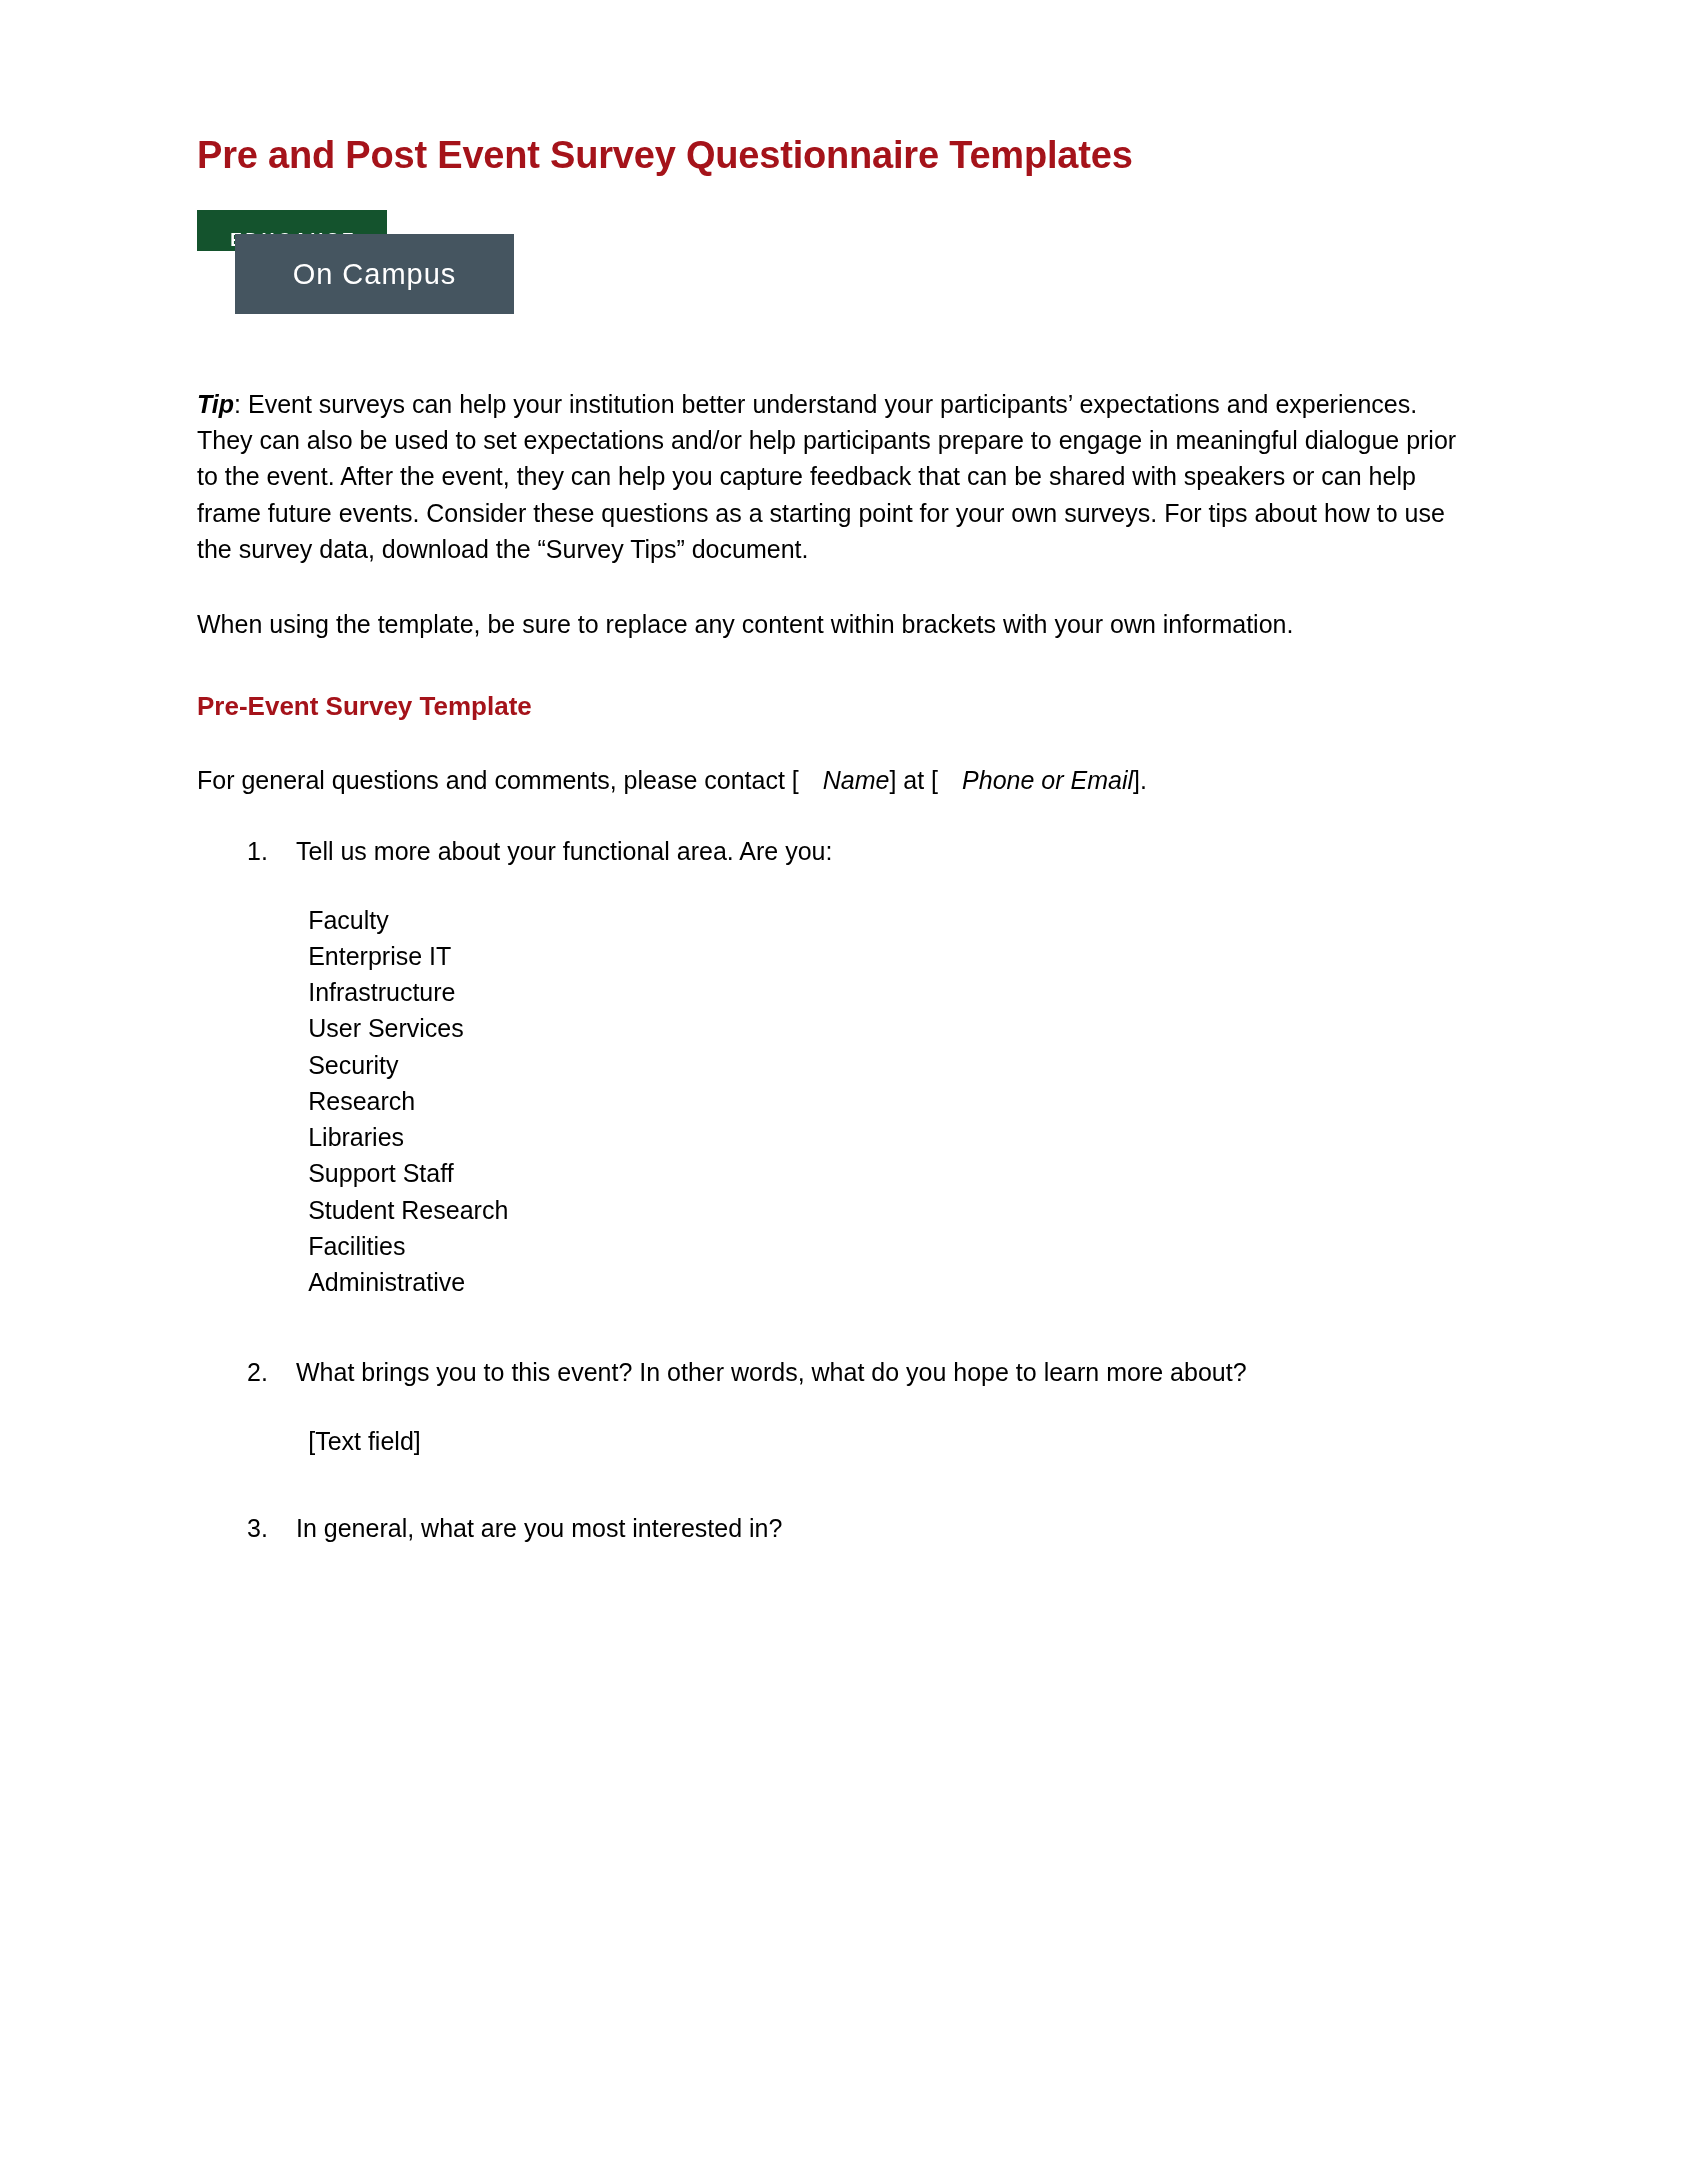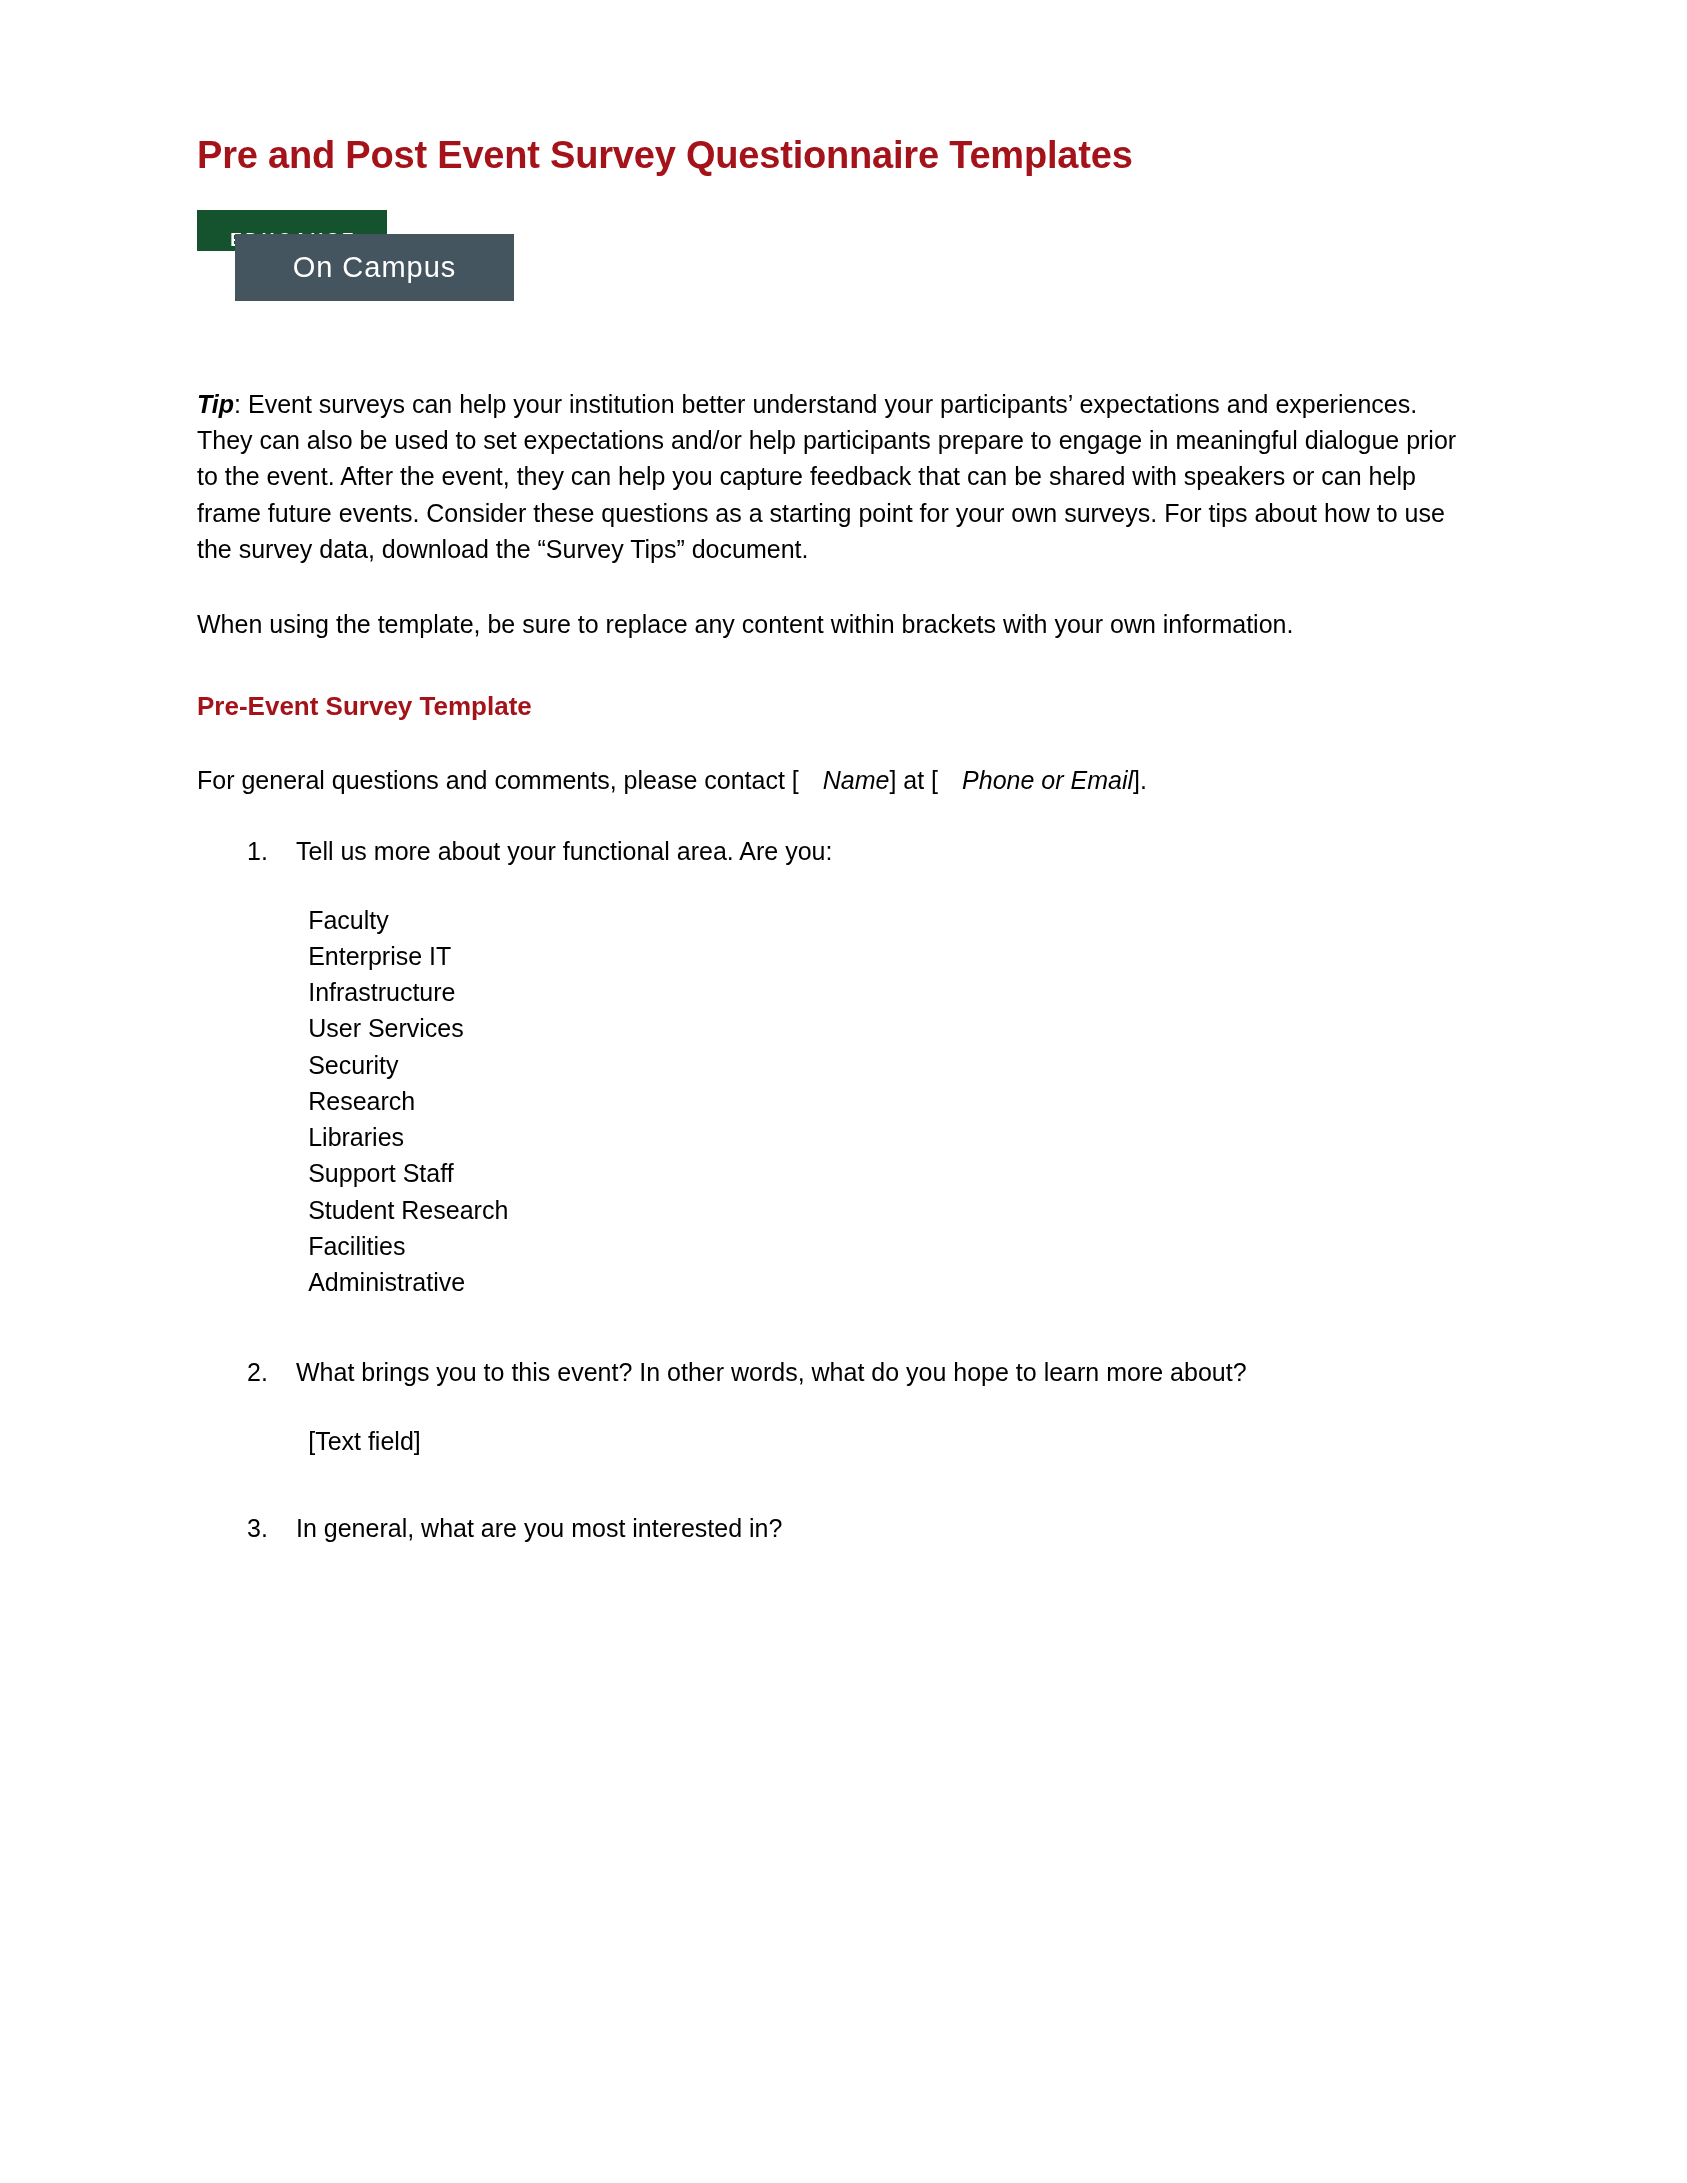--- a/index.html
+++ b/index.html
@@ -65,21 +65,21 @@
     font-weight: bold;
     font-size: 17.5px;
     letter-spacing: 3.6px;
     padding-left: 3.5px;
   }
   .logo-oncampus {
     position: absolute;
     left: 38px;
     top: 24.5px;
     width: 279px;
-    height: 67px;
+    height: 80px;
     background: #455560;
     display: flex;
     align-items: center;
     justify-content: center;
   }
   .logo-oncampus span {
     color: #ffffff;
     font-family: "Liberation Sans", sans-serif;
     font-weight: normal;
     font-size: 29px;

